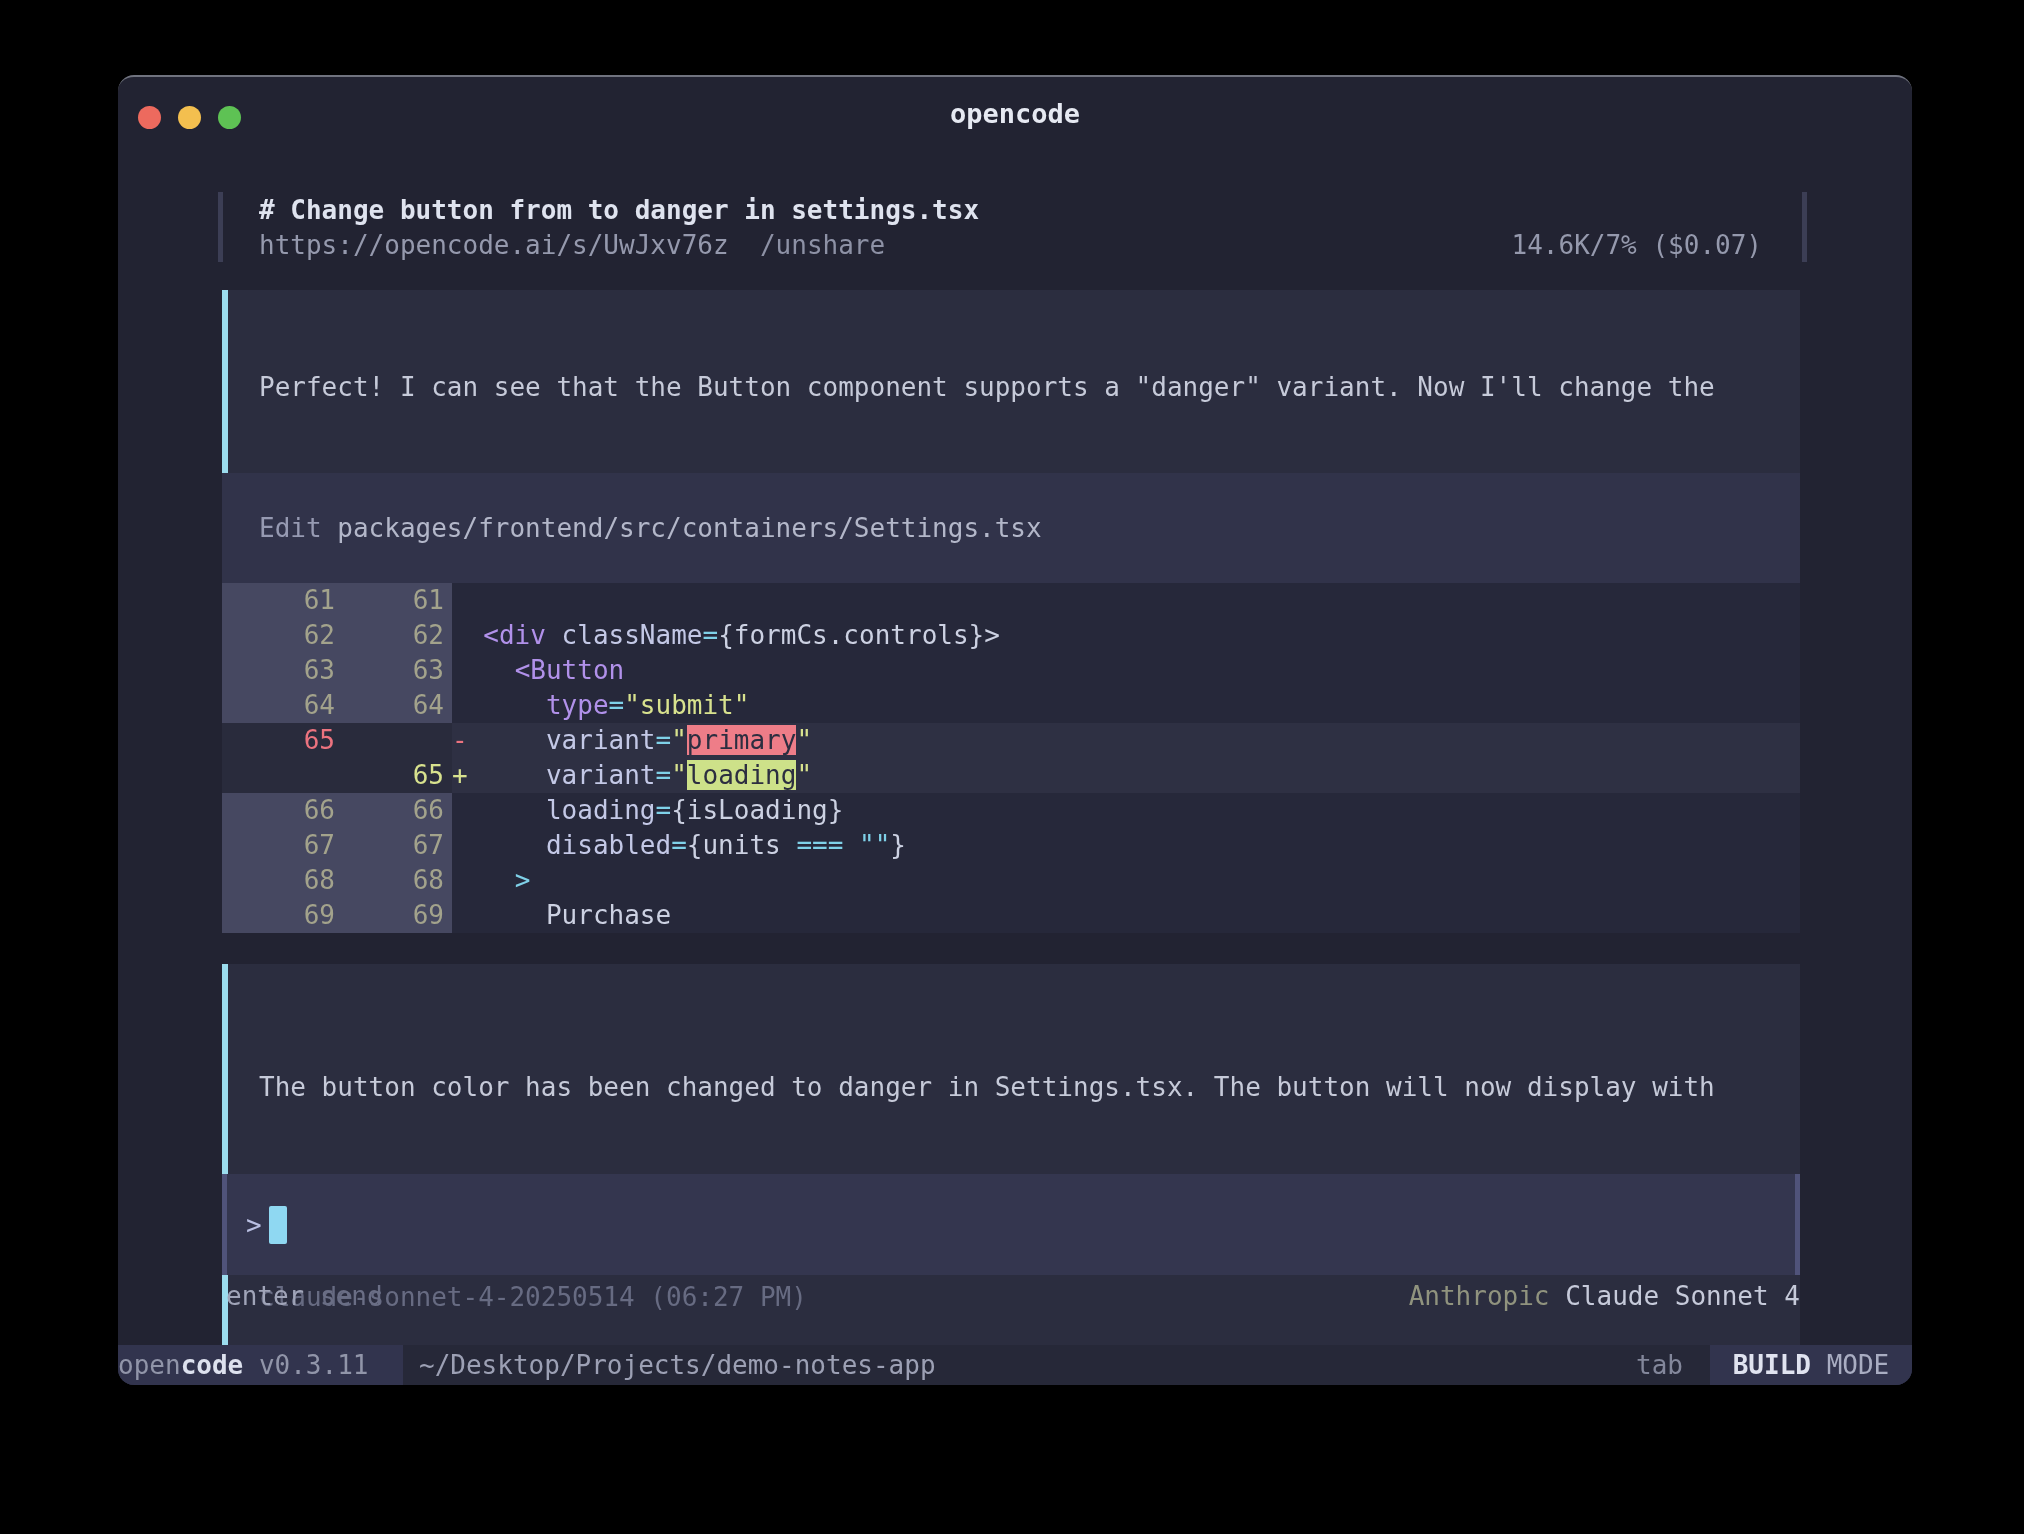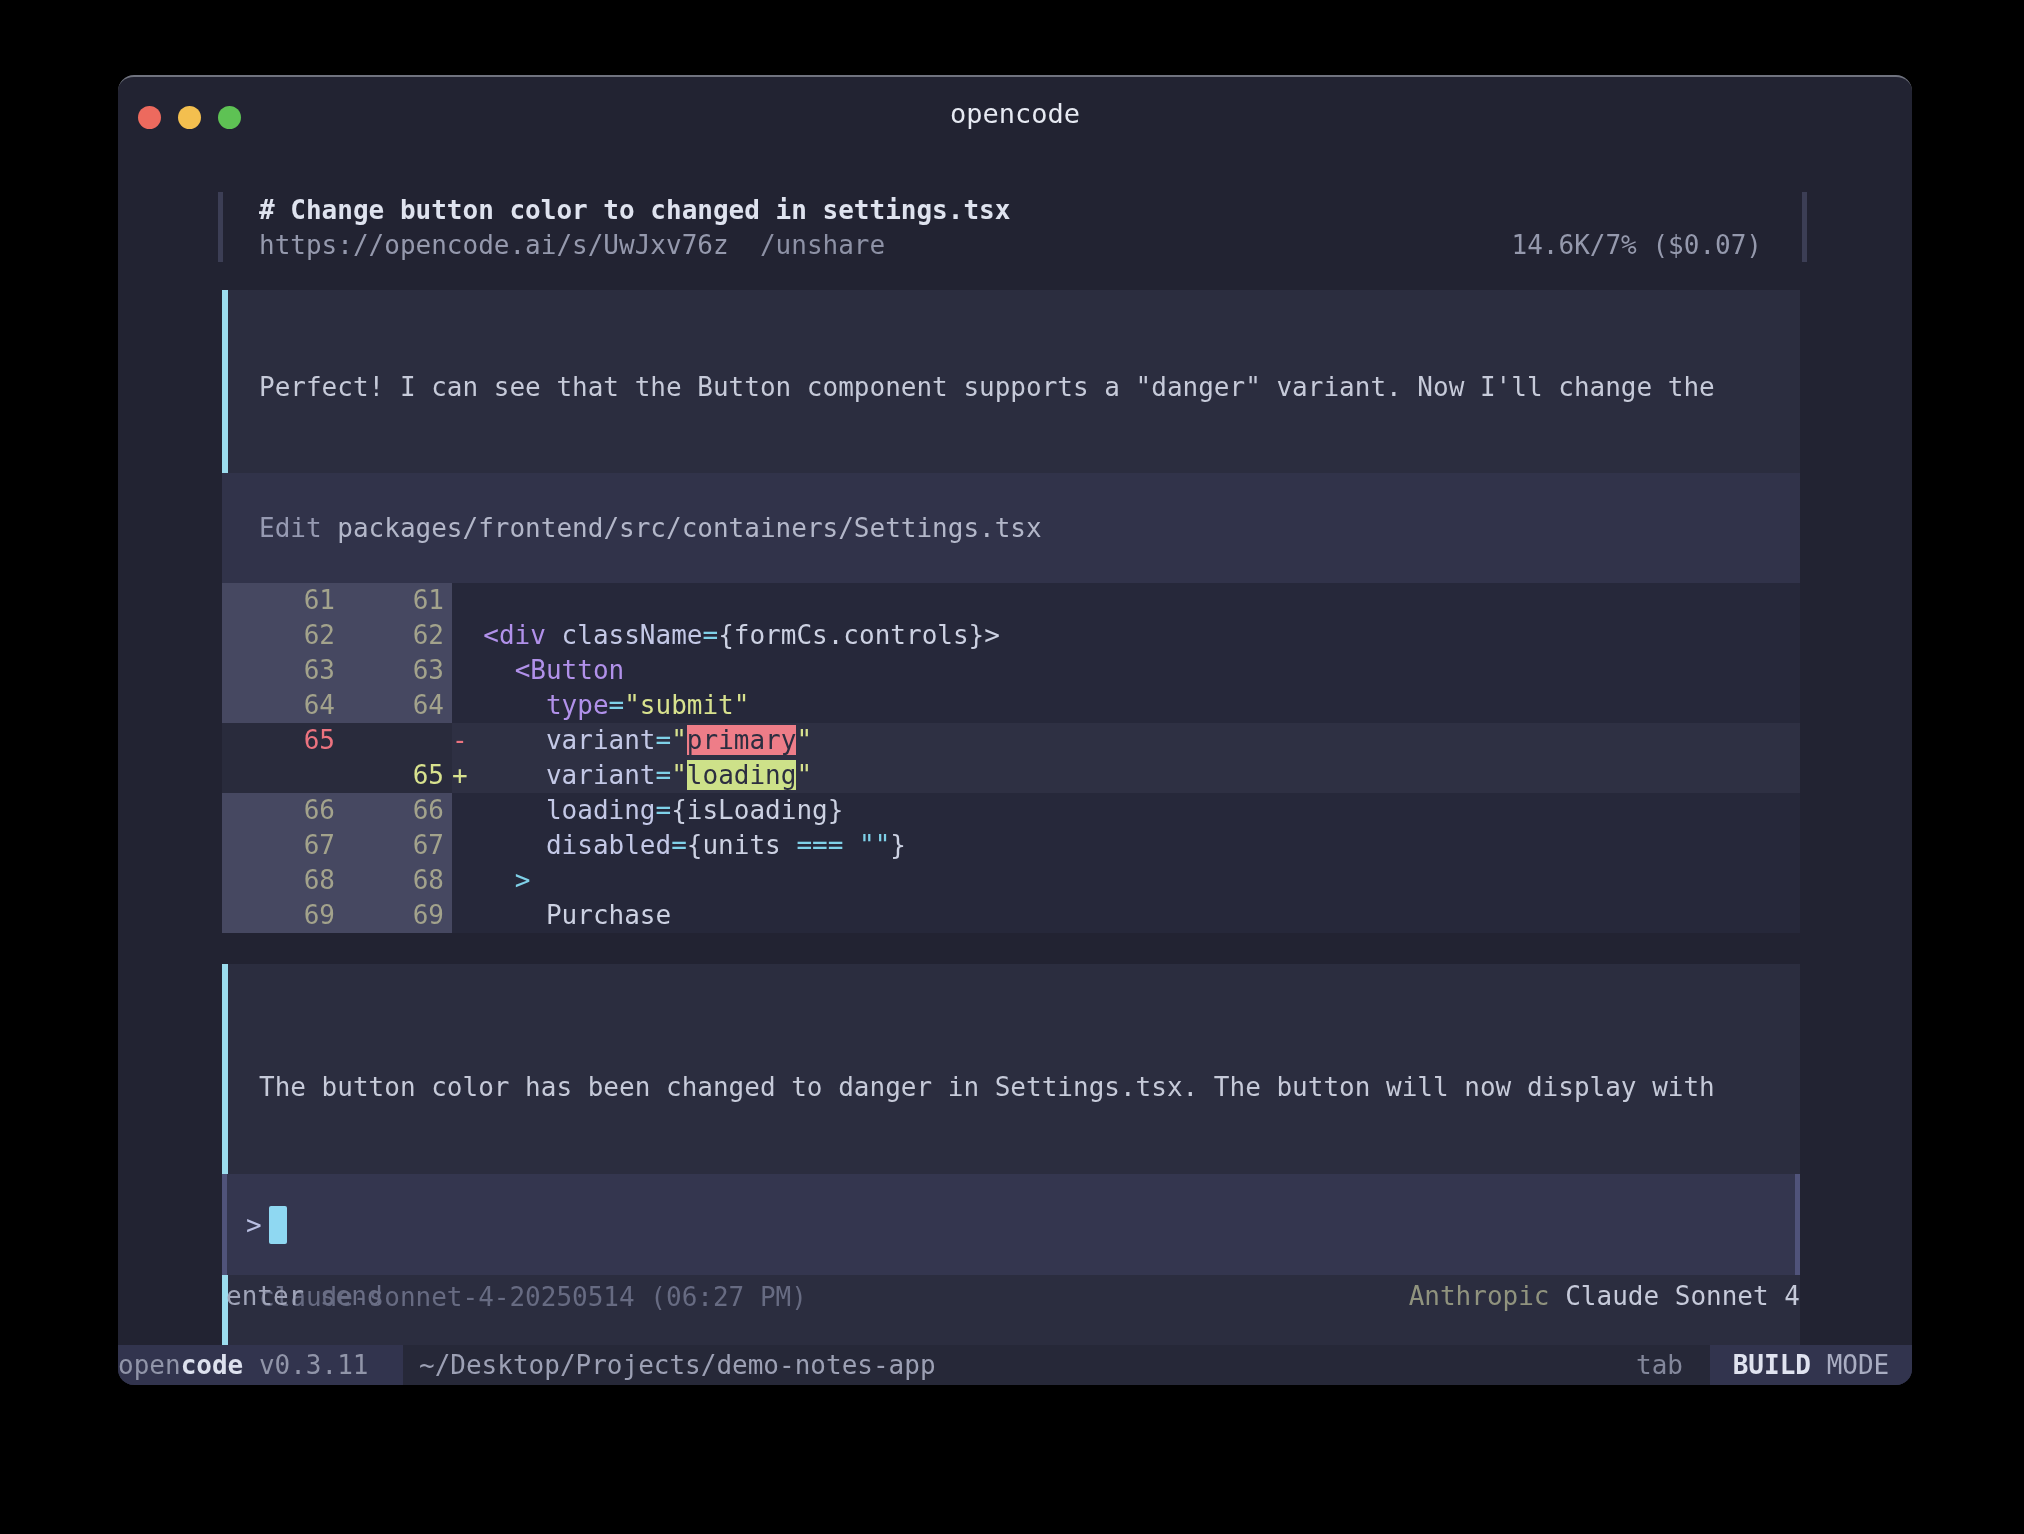--- a/index.html
+++ b/index.html
@@ -11,21 +11,21 @@
   }
   .window {
     position:absolute; left:118px; top:75px; width:1794px; height:1310px;
     background:#222332; border-radius:16px; overflow:hidden;
     border-top:2px solid #70737f;
   }
   
   .titlebar { position:absolute; top:0; left:0; width:100%; height:70px; }
   .titlebar .title {
     display:block; text-align:center; line-height:74px;
-    font-weight:normal; color:#e6e9f2; font-size:27px;
+    font-weight:bold; color:#e6e9f2; font-size:27px;
   }
   .light { position:absolute; top:29px; width:23px; height:23px; border-radius:50%; }
   .light.red    { left:20px;  background:var(--traffic-red); }
   .light.yellow { left:60px;  background:var(--traffic-yellow); }
   .light.green  { left:100px; background:var(--traffic-green); }
 
   
   .share {
     position:absolute; left:100px; top:115px; width:1589px; height:70px;
     border-left:5px solid #3c3e55; border-right:5px solid #3c3e55;
@@ -117,21 +117,21 @@
 
   <div class="titlebar">
     <span class="light red"></span>
     <span class="light yellow"></span>
     <span class="light green"></span>
     <span class="title">opencode</span>
   </div>
 
   <div class="share">
     <div class="row">
-      <span class="heading"># Change button color to changed in settings.tsx</span>
+      <span class="heading"># Change button from to danger in settings.tsx</span>
     </div>
     <div class="row url-line">
       <span><span>https://opencode.ai/s/UwJxv76z</span><span>  </span><span class="unshare">/unshare</span></span>
       <span class="stats">14.6K/7% ($0.07)</span>
     </div>
   </div>
 
   <div class="msg" id="msg1">
     <div>Perfect! I can see that the Button component supports a "danger" variant. Now I'll change the</div>
     <div>button variant from "primary" to "danger" in Settings.tsx:</div>

